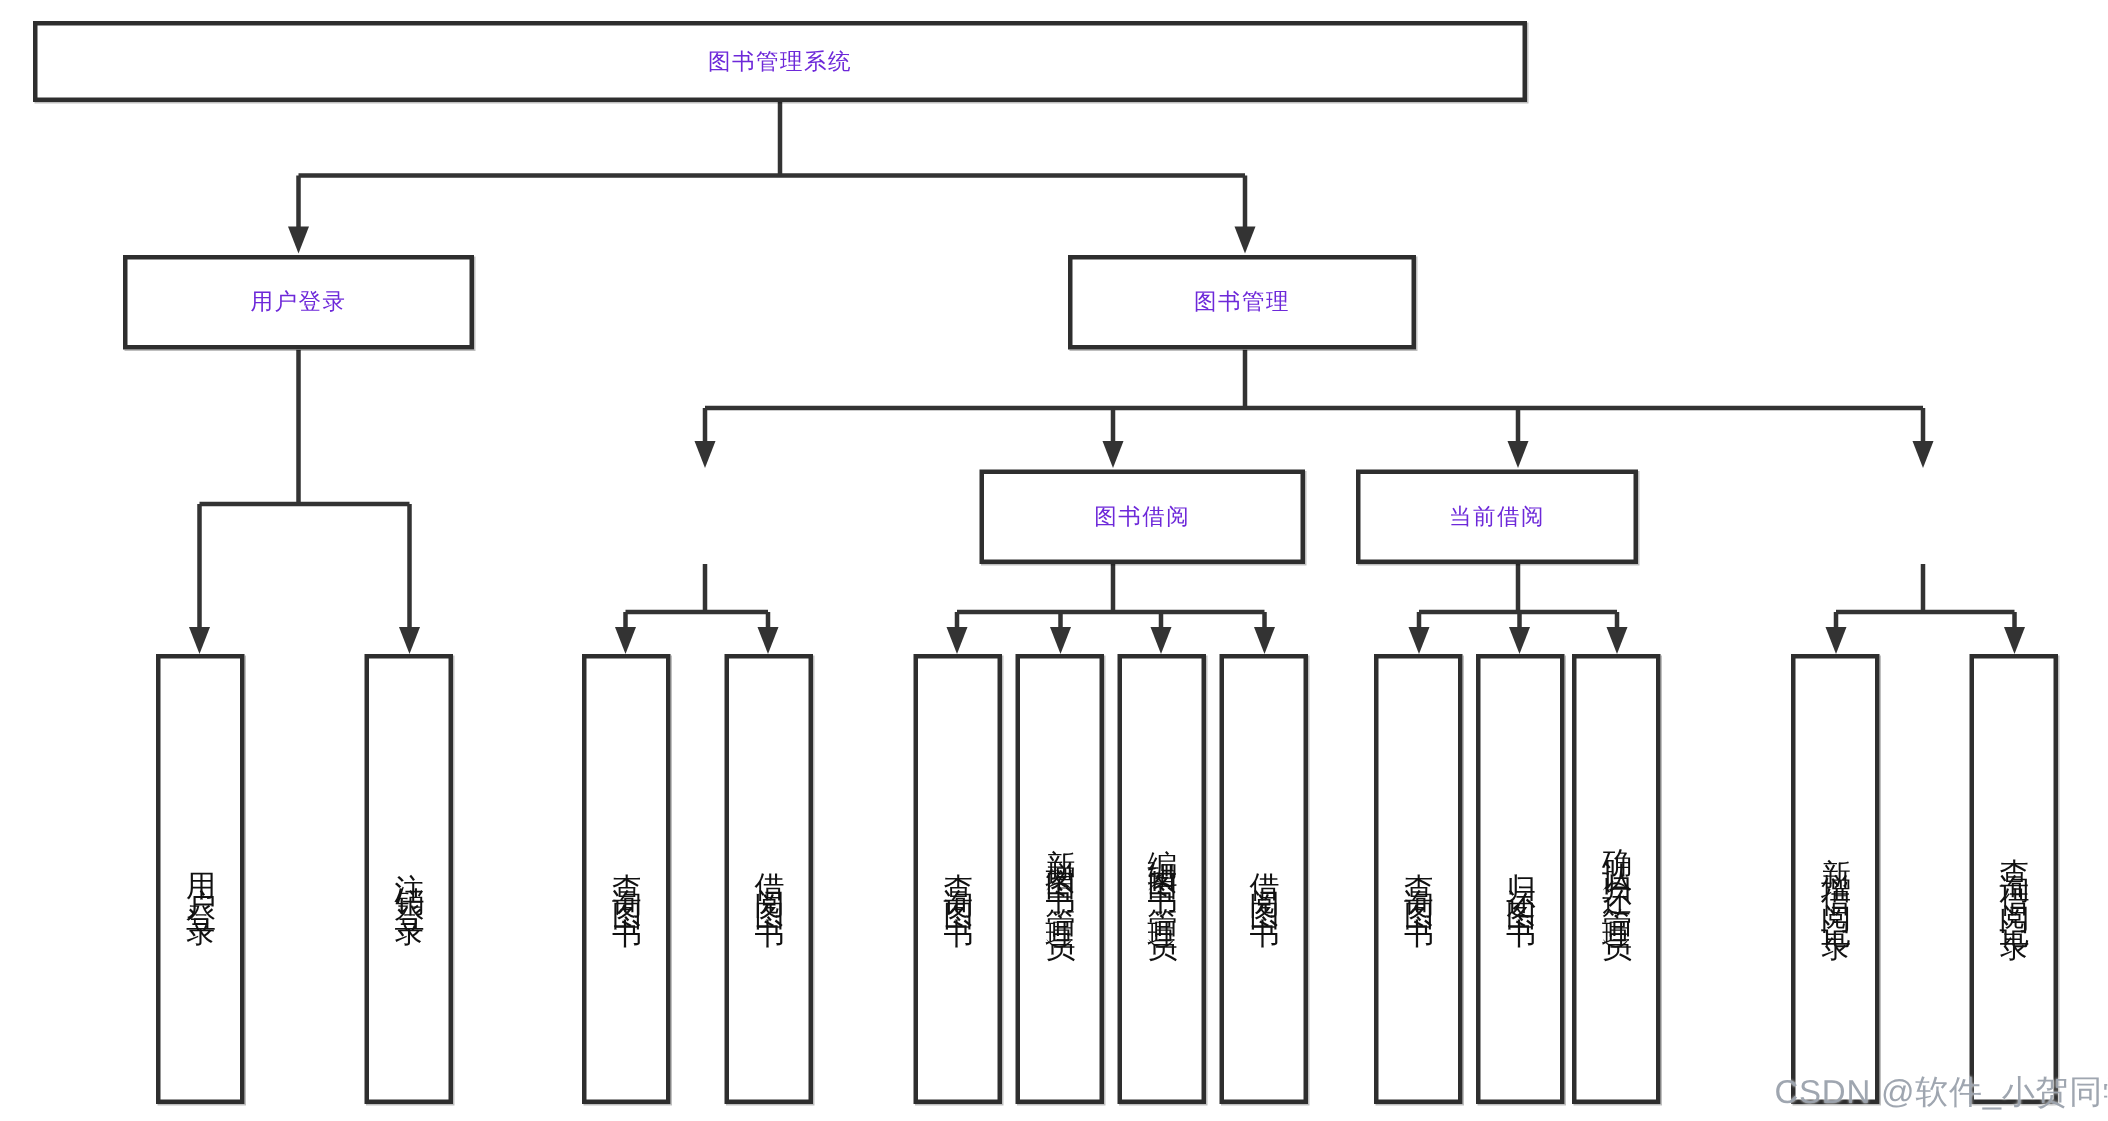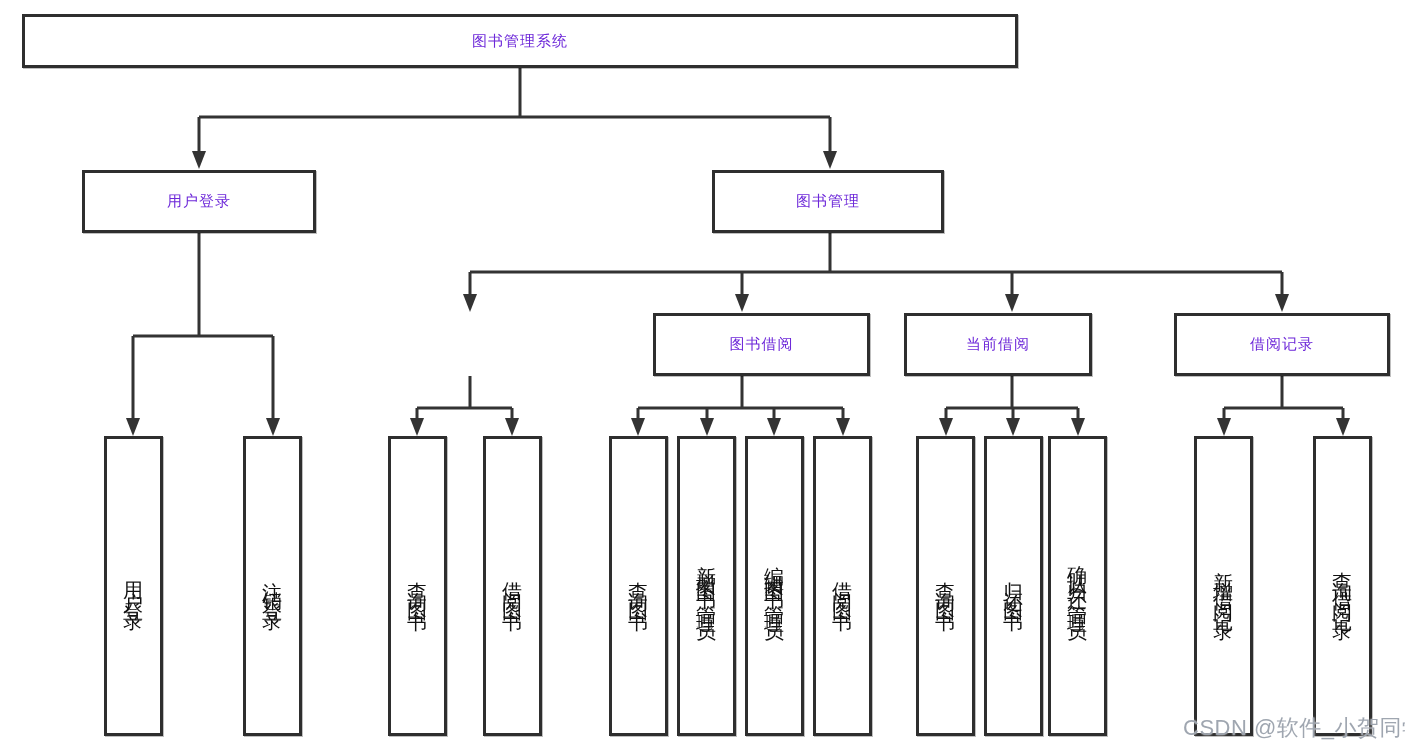--- a/index.html
+++ b/index.html
@@ -116,23 +116,20 @@
   <div class="hbox" style="left:712px; top:170px; width:232px; height:63px;">
     <span>图书管理</span>
   </div>
 
   <div class="hbox" style="left:633px; top:313px; width:217px; height:63px;margin-left:20px;">
     <span>图书借阅</span>
   </div>
   <div class="hbox" style="left:904px; top:313px; width:188px; height:63px;">
     <span>当前借阅</span>
   </div>
-  <div class="hbox" style="left:1174px; top:313px; width:216px; height:63px;">
-    <span>借阅记录</span>
-  </div>
 
   <div class="vbox" style="left:104px;">
     <span class="vtext">用户登录</span>
   </div>
   <div class="vbox" style="left:243px;">
     <span class="vtext">注销登录</span>
   </div>
 
   <div class="vbox" style="left:388px;">
     <span class="vtext">查询图书</span>

